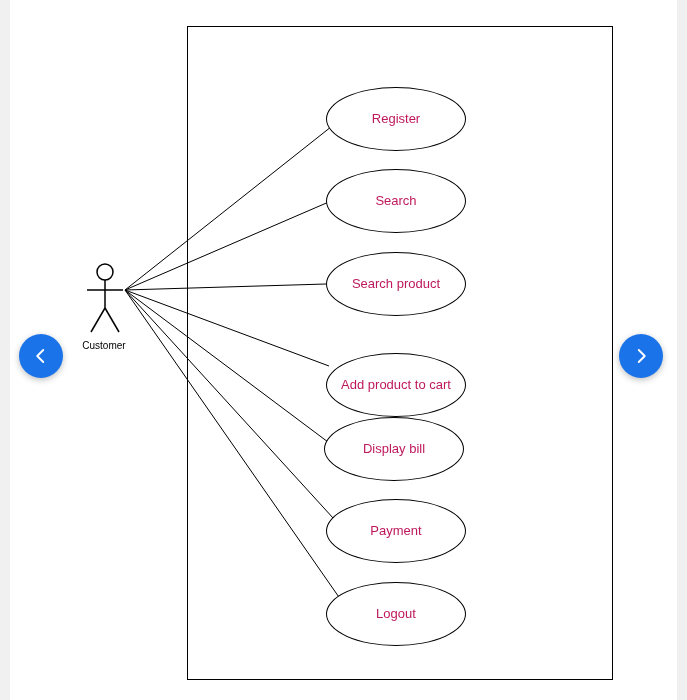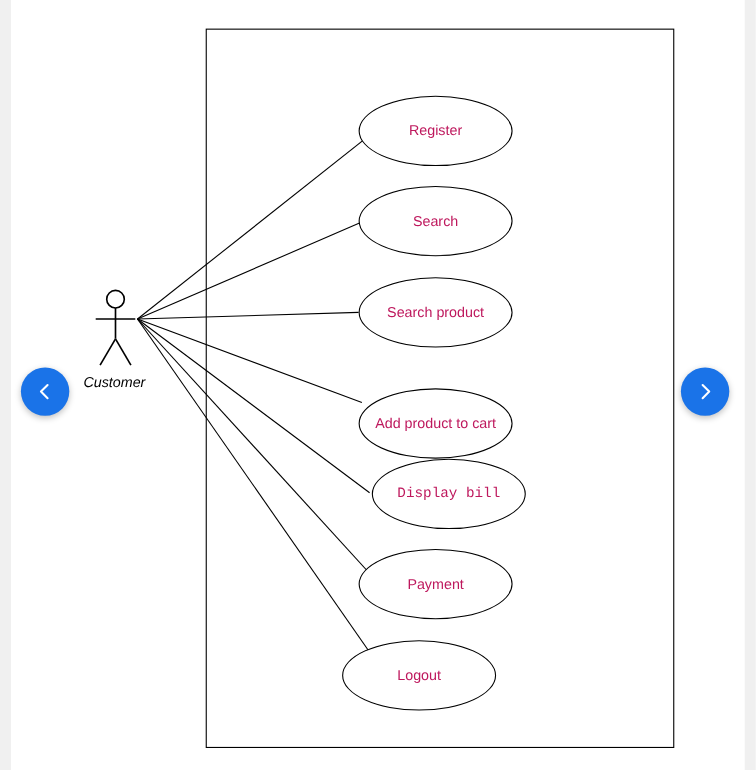--- a/index.html
+++ b/index.html
@@ -42,23 +42,22 @@
       width: 40px;
       height: 72px;
     }
     .actor svg { display: block; }
     .actor-label {
       position: absolute;
       left: 64px;
       top: 340px;
       width: 80px;
       text-align: center;
-      font-size: 13px;
+      font-size: 10px;
       color: #000;
-      font-style: italic;
     }
     .usecase {
       position: absolute;
       width: 140px;
       height: 64px;
       border: 1.5px solid #000;
       border-radius: 50%;
       background: #fff;
       display: flex;
       align-items: center;
@@ -129,27 +128,27 @@
     </div>
   <div class="usecase" style="left:326px; top:169px;">
       <span>Search</span>
     </div>
   <div class="usecase" style="left:326px; top:252px;text-align:center;">
       <span>Search product</span>
     </div>
   <div class="usecase" style="left:326px; top:353px;">
       <span>Add product to cart</span>
     </div>
-  <div class="usecase" style="left:338px; top:417px;font-family:Liberation Mono, monospace;">
+  <div class="usecase" style="left:324px; top:417px;">
       <span>Display bill</span>
     </div>
   <div class="usecase" style="left:326px; top:499px;">
       <span>Payment</span>
     </div>
-  <div class="usecase" style="left:311px; top:582px;align-items:center;">
+  <div class="usecase" style="left:326px; top:582px;align-items:center;">
       <span>Logout</span>
     </div>
 
 </div>
 
 <button class="nav-btn nav-prev" aria-label="Previous">
   <span>
     <svg width="18" height="18" viewBox="0 0 24 24">
         <path d="M15 4 L7 12 L15 20" fill="none" stroke="#fff" stroke-width="2.5" stroke-linecap="round" stroke-linejoin="round"></path>
       </svg>

